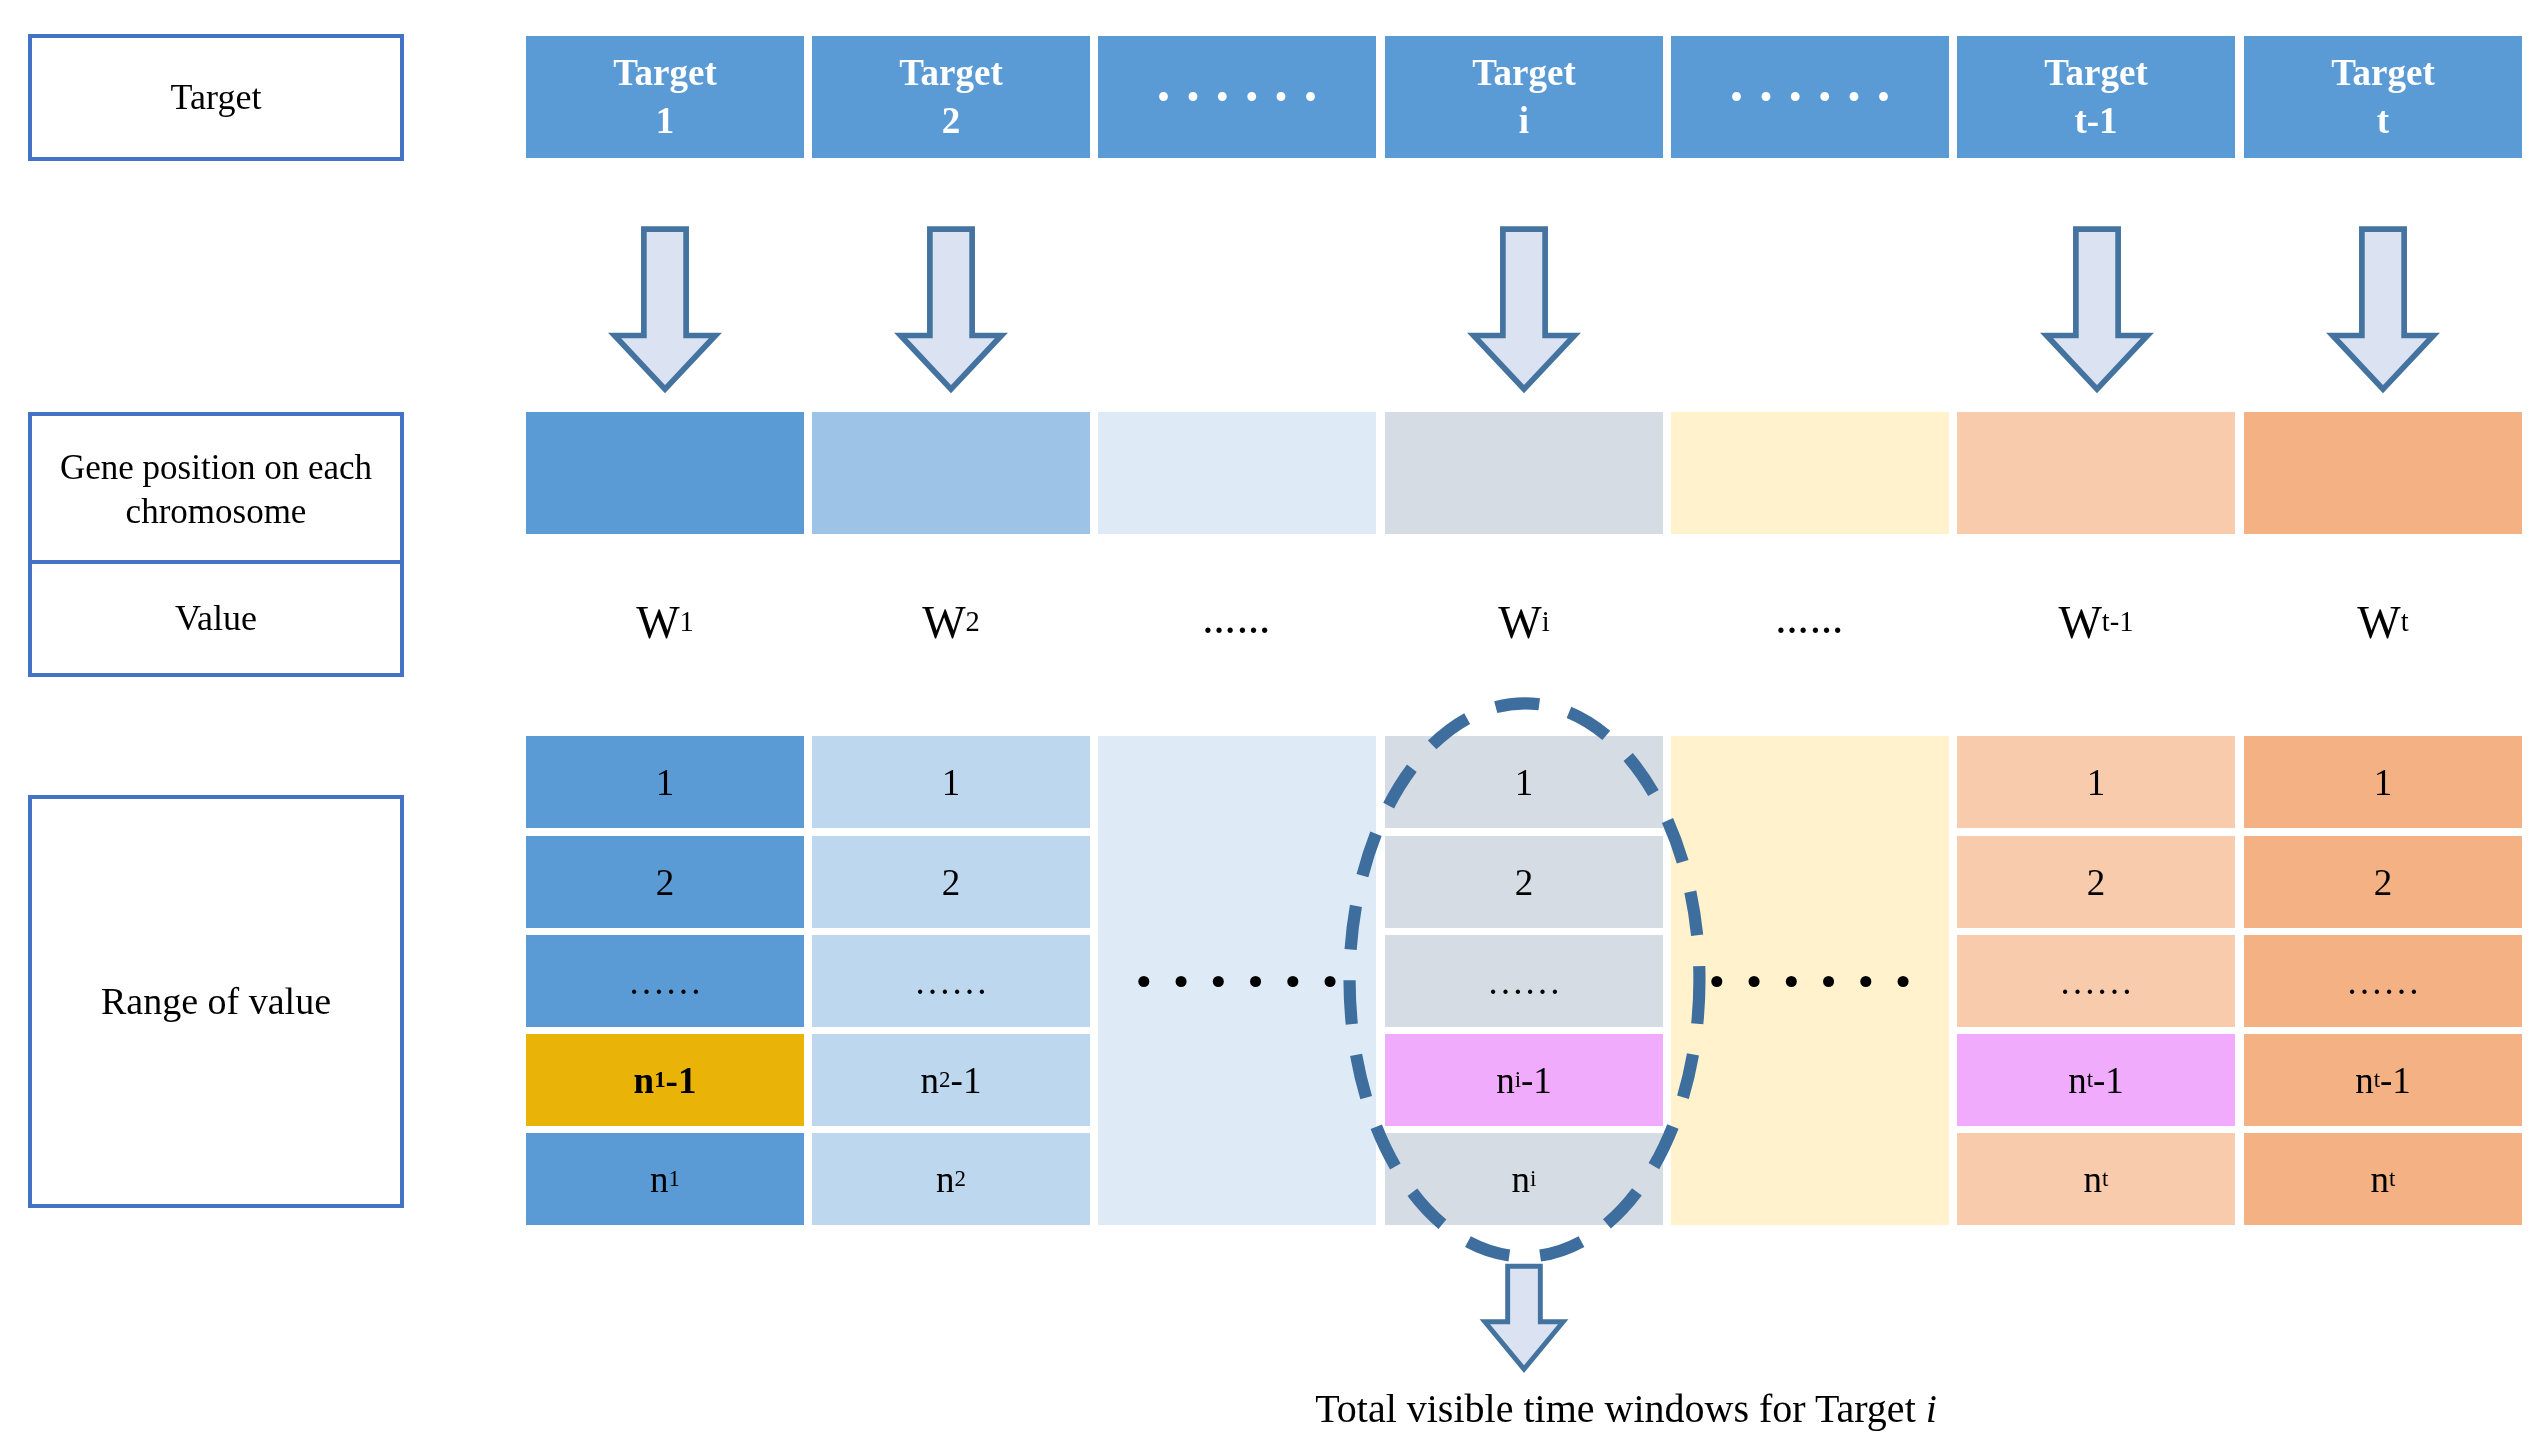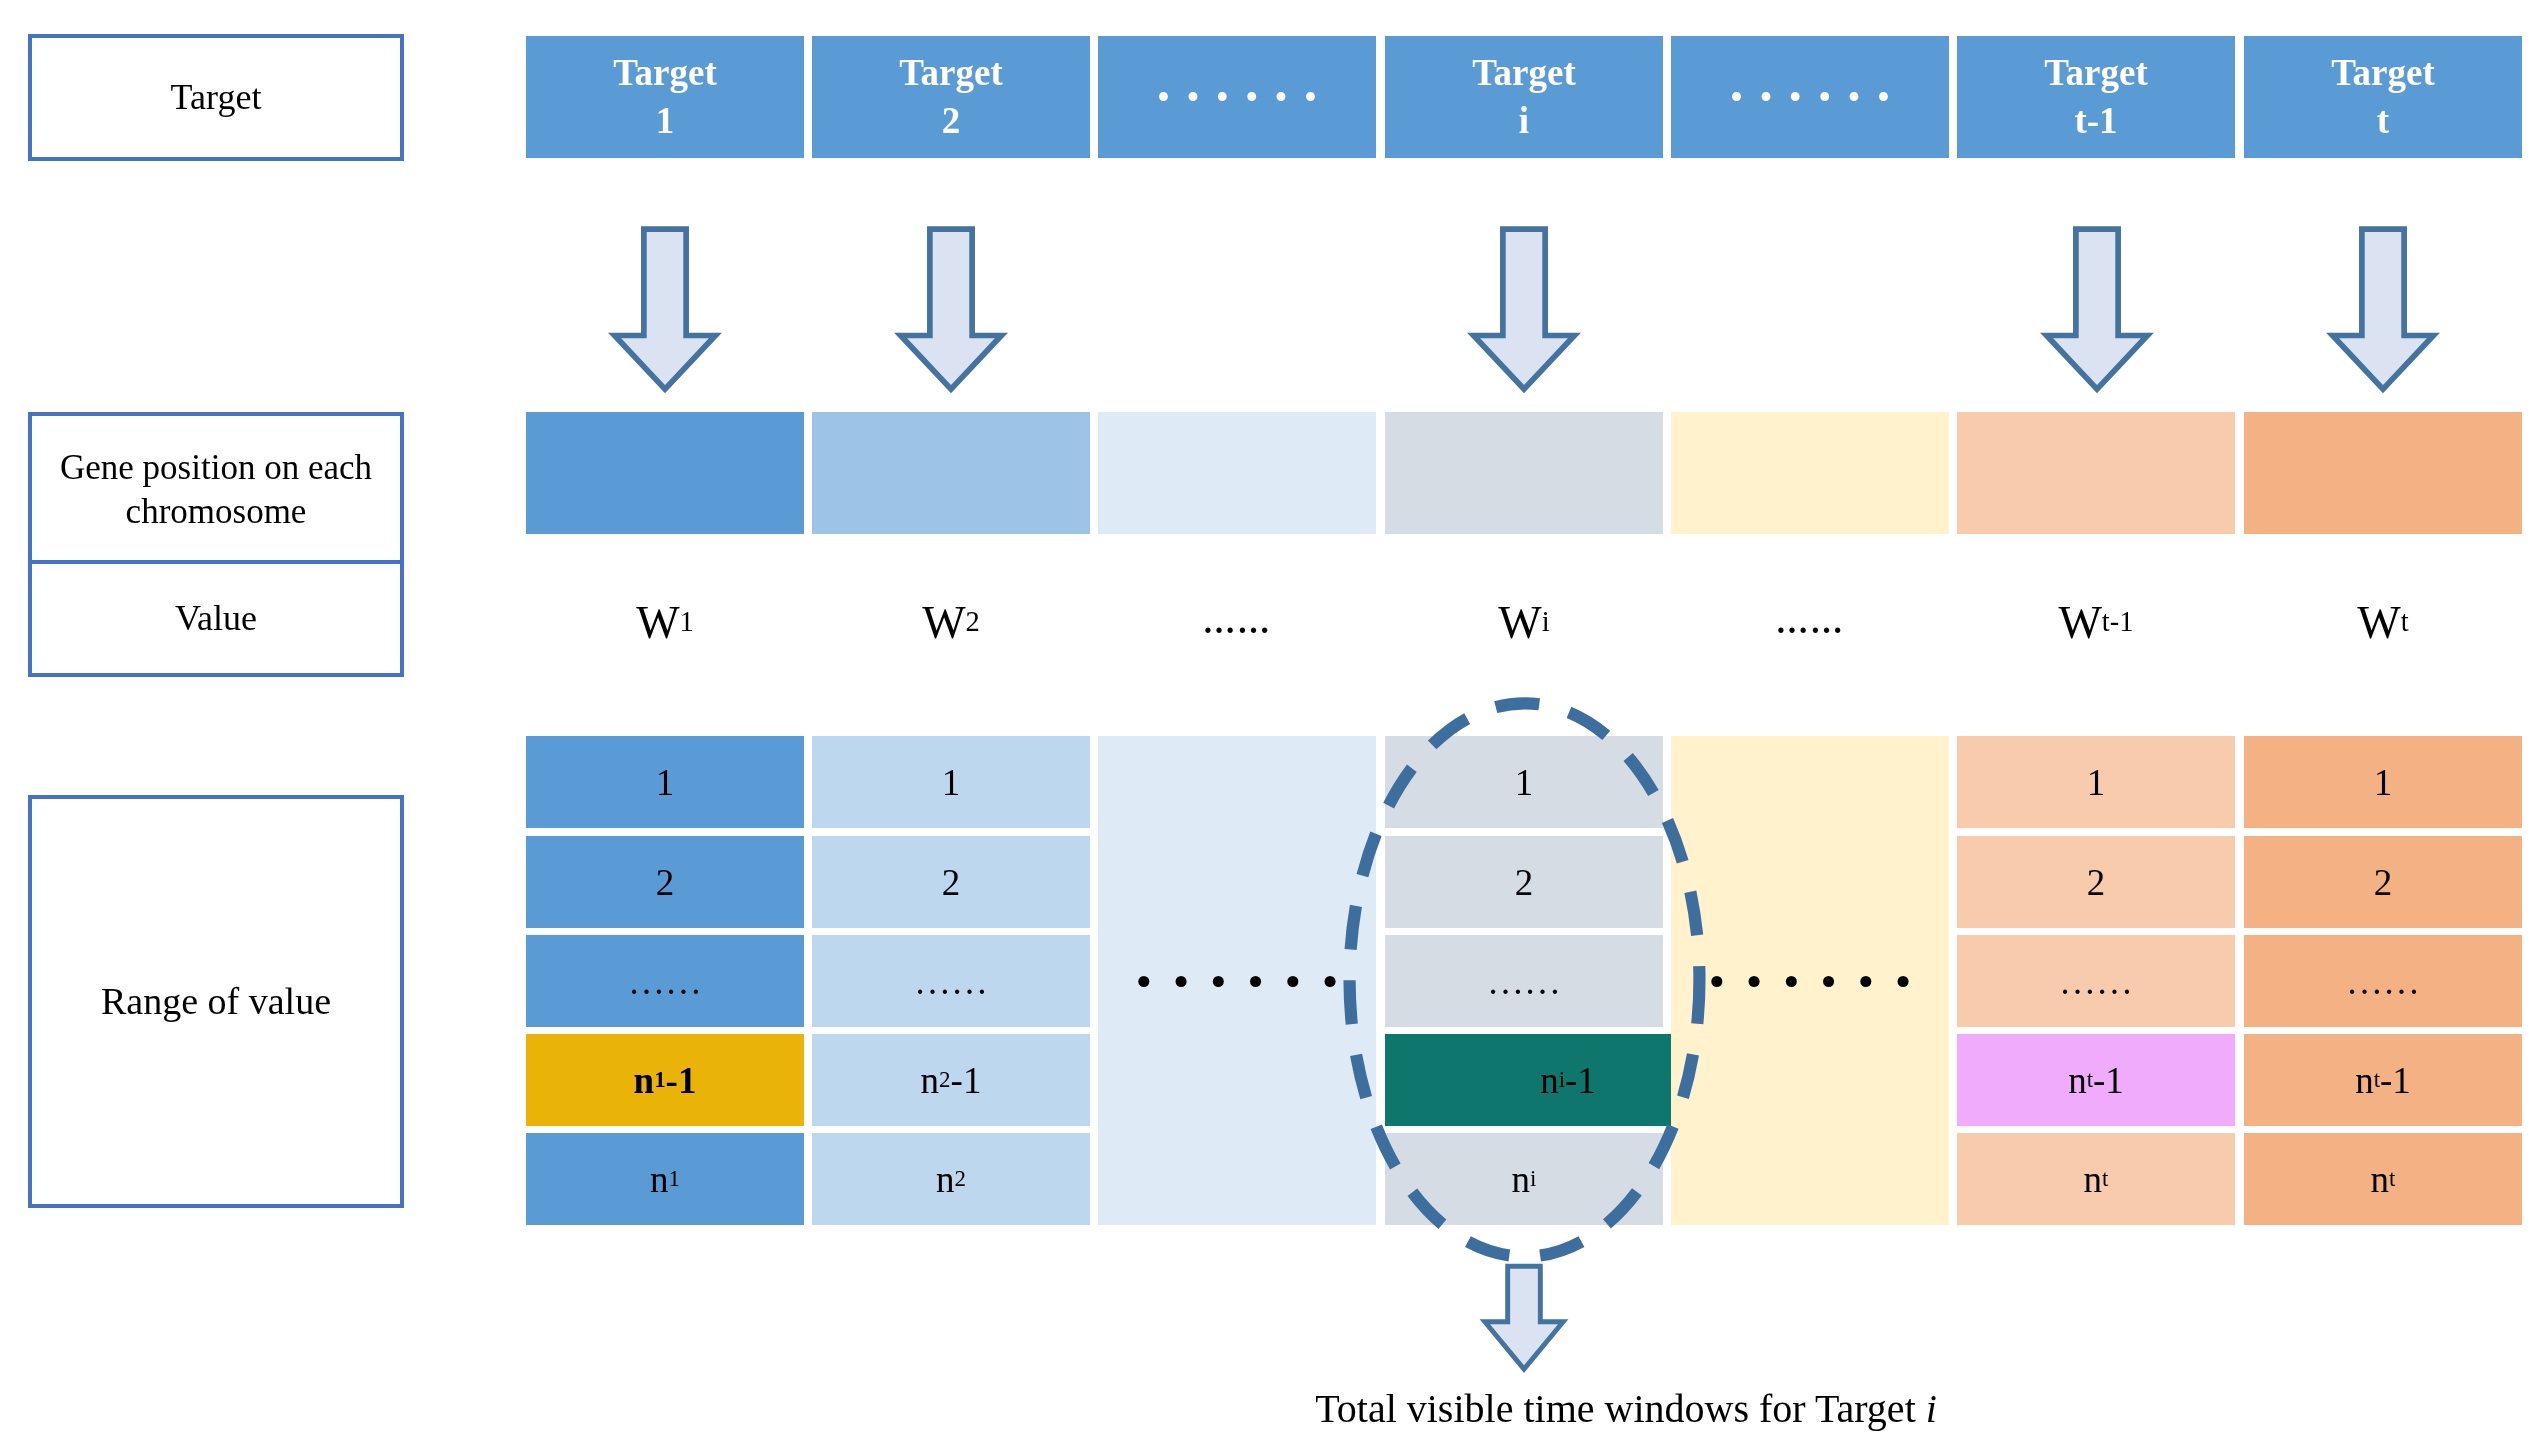--- a/index.html
+++ b/index.html
@@ -99,21 +99,21 @@
     <div>i</div>
   </div>
   <svg class="arrow-svg" style="left:1467px" viewBox="0 0 140 208">
     <polygon points="44,5 96,5 96,136 132,136 70,202 8,136 44,136" stroke-width="7" stroke="#44739F" fill="#DBE3F2"></polygon>
   </svg>
   <div class="gene-box" style="left: 1385px; background-color: rgb(214, 220, 228);"></div>
   <div class="value-label" style="left:1385px">W<sub>i</sub></div>
   <div class="cell" style="left: 1385px; top: 736px; background-color: rgb(214, 220, 228);">1</div>
   <div class="cell" style="left: 1385px; top: 836px; background-color: rgb(214, 220, 228);">2</div>
   <div class="cell" style="left: 1385px; top: 935px; background-color: rgb(214, 220, 228);">……</div>
-  <div class="cell" style="left: 1385px; top: 1034px; background-color: #0f766e; padding-left: 44px;">n<sub>i</sub>-1</div>
+  <div class="cell" style="left: 1385px; top: 1034px; background-color: #f0abfc;">n<sub>i</sub>-1</div>
   <div class="cell" style="left: 1385px; top: 1133px; background-color: rgb(214, 220, 228);">n<sub>i</sub></div>
 
   <div class="col-header" style="left: 1671px; background-color: rgb(91, 155, 213);">
     <div class="header-dots">······</div>
   </div>
   <div class="gene-box" style="left: 1671px; background-color: rgb(255, 242, 204);"></div>
   <div class="value-label dots" style="left:1671px">……</div>
   <div class="block" style="left: 1671px; background-color: rgb(255, 242, 204);">
     <span class="block-dots">······</span>
   </div>

